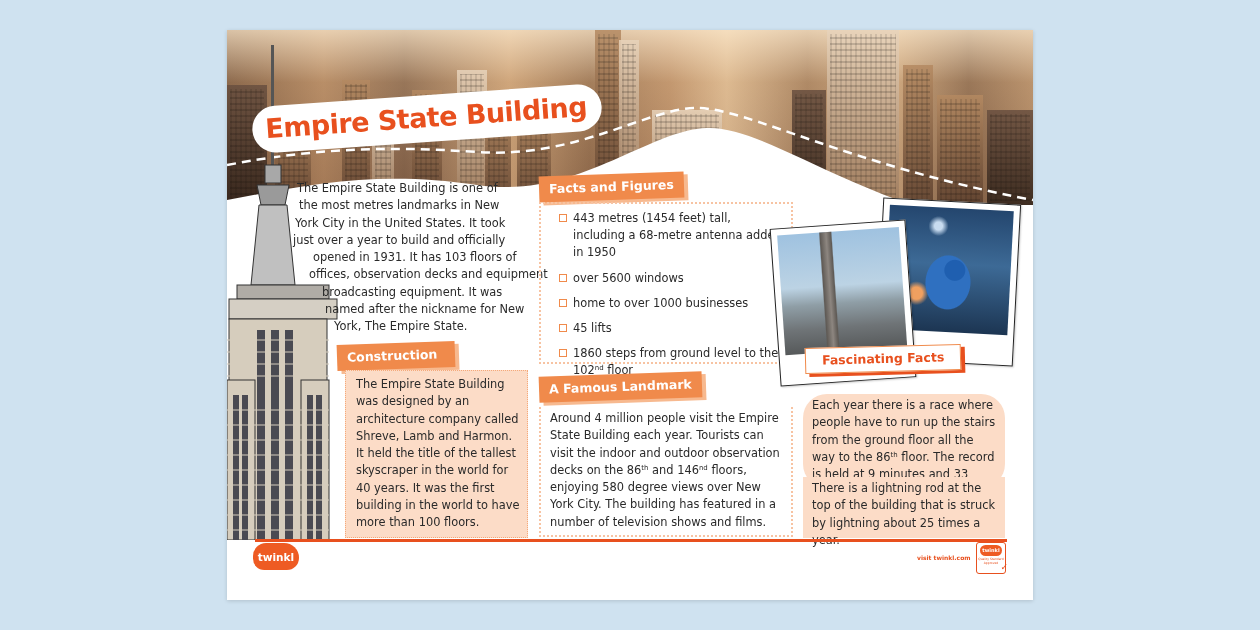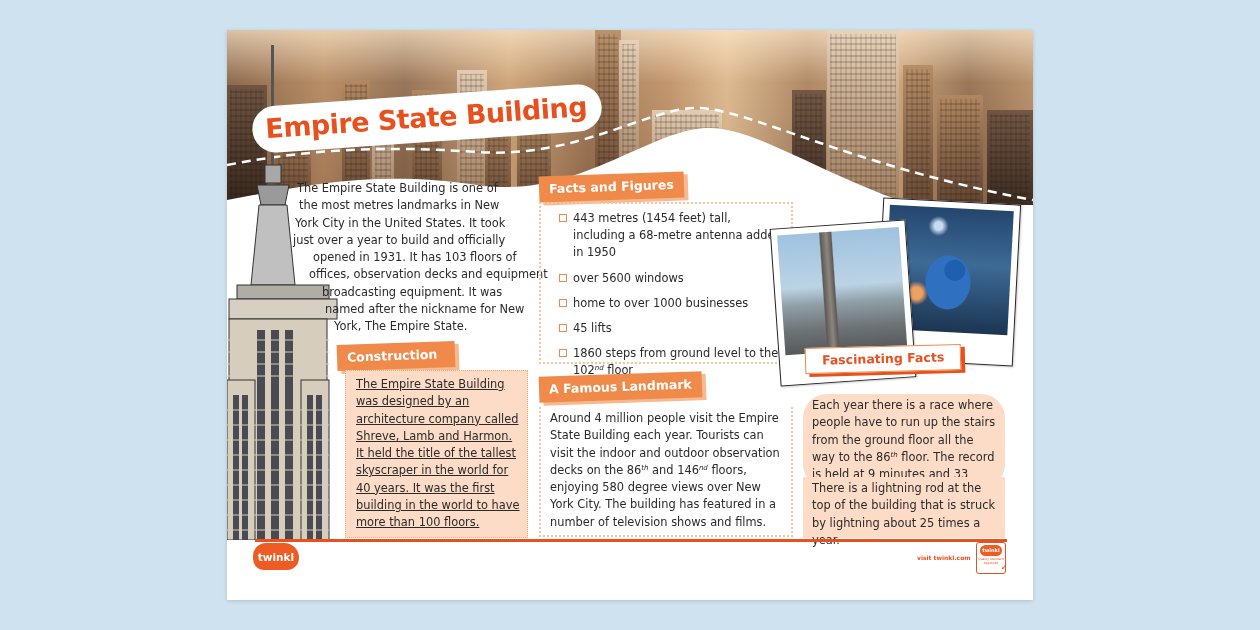--- a/index.html
+++ b/index.html
@@ -57,38 +57,38 @@
     padding: 5px 10px 6px 10px;
     box-shadow: 4px 3px 0 #f7b98f;
   }
   .tab.rot-a { transform: rotate(-2deg); }
 
   
   .construction-box {
     position: absolute; left: 118px; top: 340px; width: 183px; height: 168px;
     background: #fcdcc7; border: 1px dotted #f5a97a;
     padding: 5px 6px 6px 10px;
-    font-family: "DejaVu Sans", sans-serif; font-size: 11.4px; line-height: 17.3px; color: #2a2a2a; text-decoration: underline;
+    font-family: "DejaVu Sans", sans-serif; font-size: 11.4px; line-height: 17.3px; color: #2a2a2a;
   }
 
   
   .facts-box {
     position: absolute; left: 312px; top: 172px; width: 254px; height: 162px;
     border: 2px dotted #f7c3a2; border-top-style: dotted;
     padding: 6px 6px 4px 18px;
   }
   .facts-box ul { list-style: none; }
   .facts-box li {
     position: relative; font-family: "DejaVu Sans", sans-serif; font-size: 11.4px; line-height: 17.2px; color: #2a2a2a;
     padding-left: 14px; margin-bottom: 8px;
   }
   .facts-box li .box {
     position: absolute; left: 0; top: 4px; width: 8px; height: 8px; border: 1.5px solid #f08a4b;
   }
-  sup { font-size: 7px; line-height: 0; vertical-align: 4px; font-style: italic; }
+  sup { font-size: 7px; line-height: 0; vertical-align: 4px; }
 
   
   .landmark-box {
     position: absolute; left: 312px; top: 377px; width: 254px; height: 130px;
     border: 2px dotted #f7c3a2; border-top: none;
     padding: 3px 6px 4px 9px;
     font-family: "DejaVu Sans", sans-serif; font-size: 11.4px; line-height: 17.3px; color: #2a2a2a;
   }
 
   

